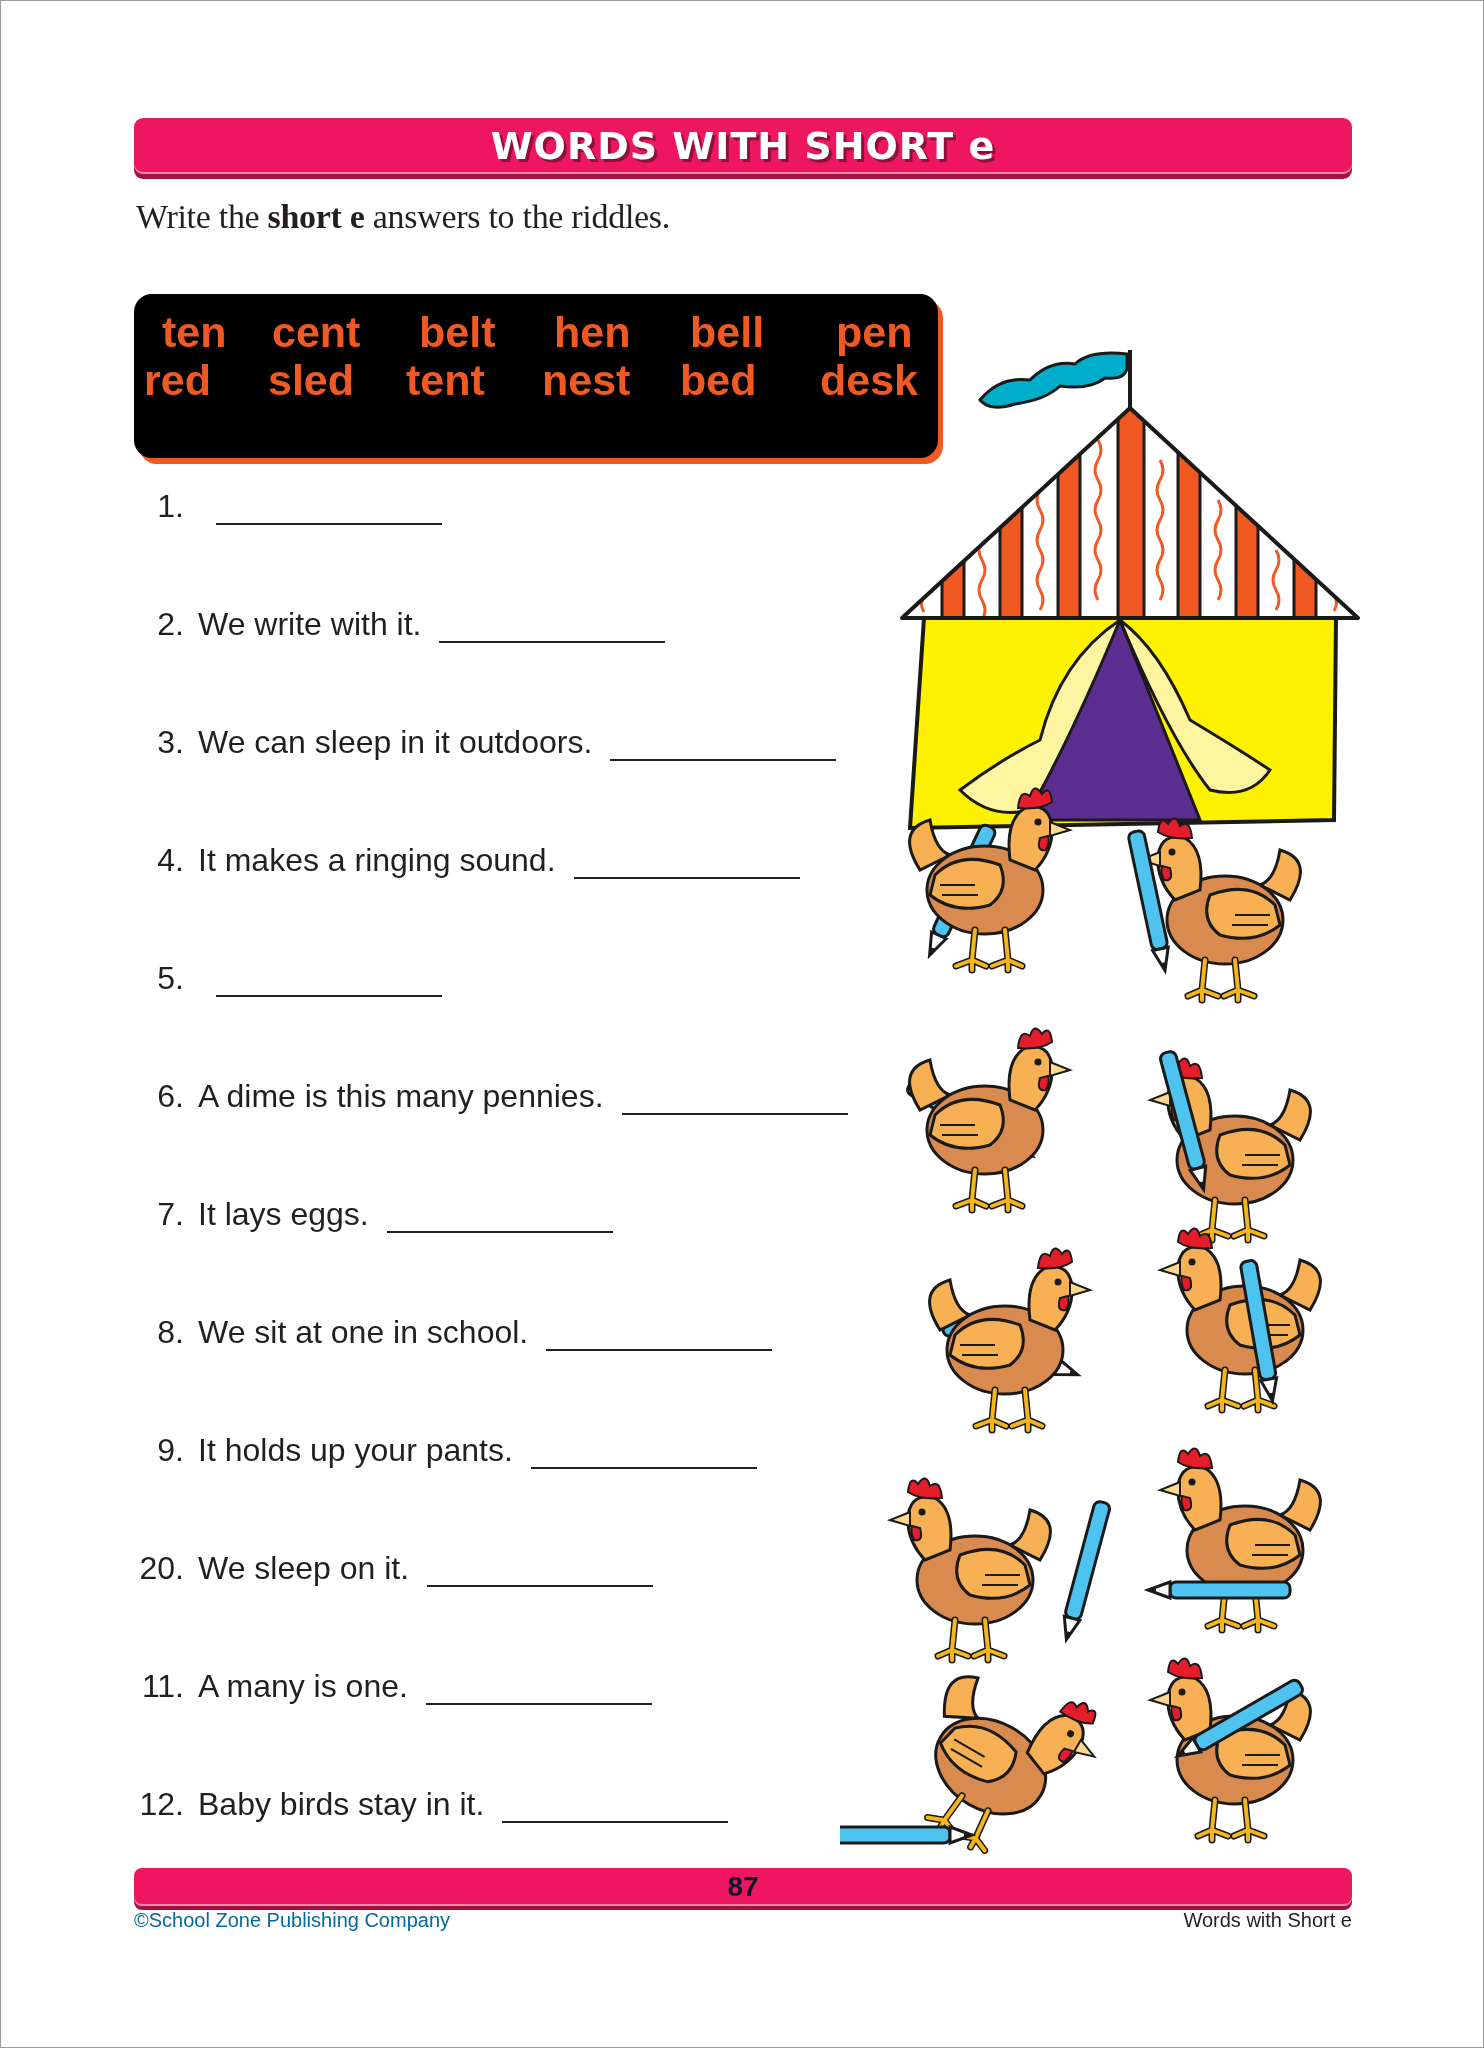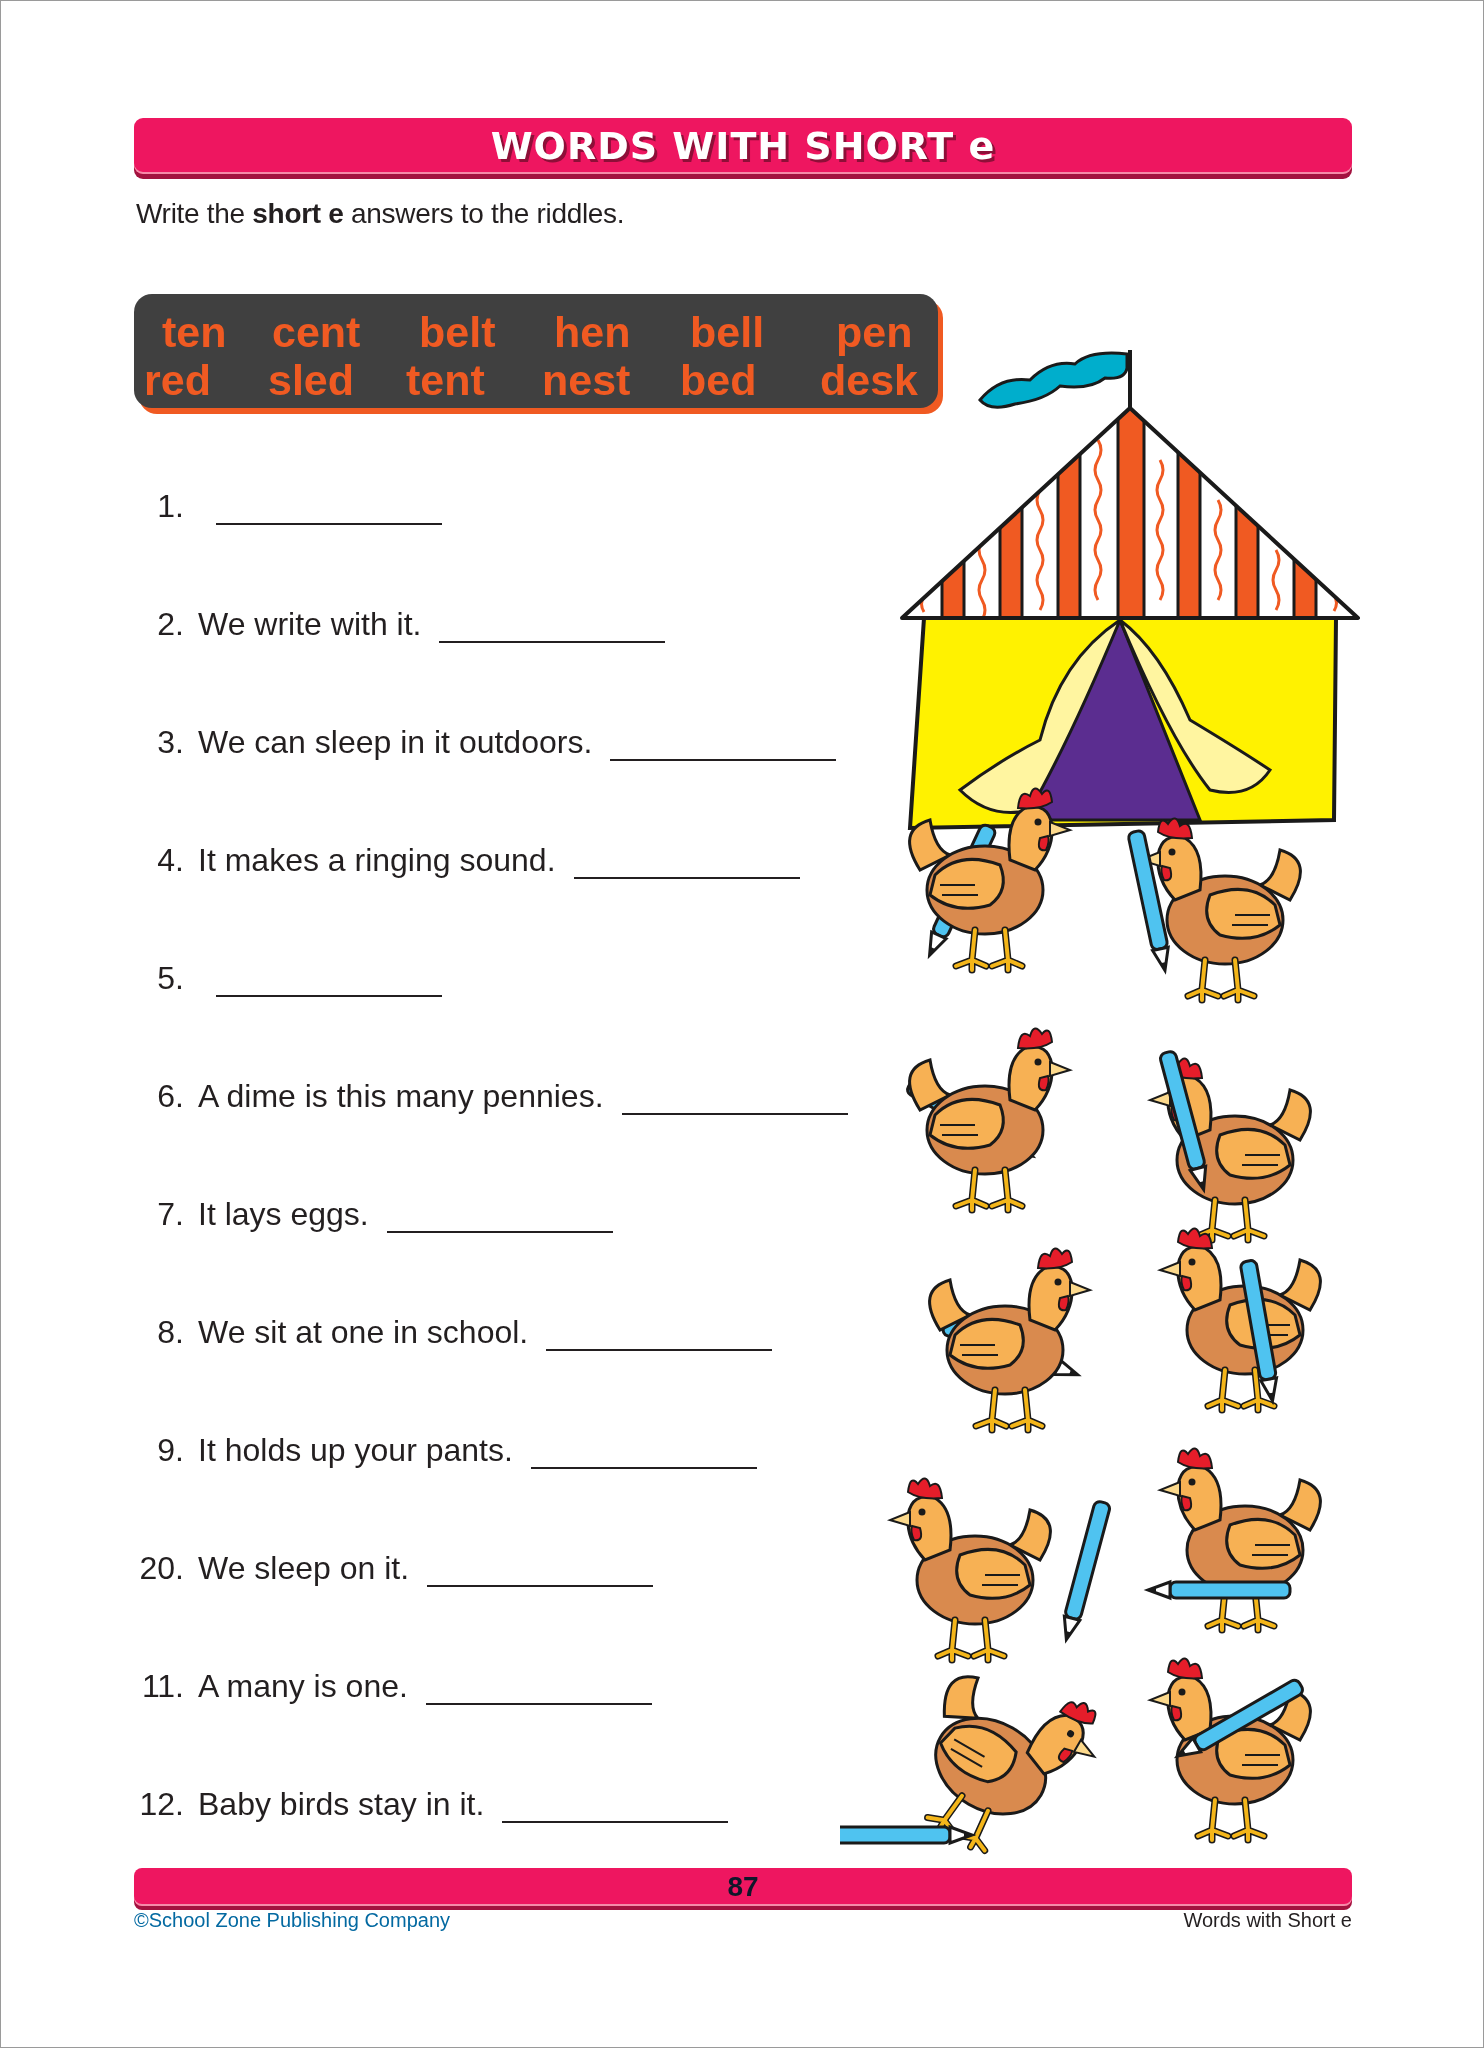--- a/index.html
+++ b/index.html
@@ -17,27 +17,27 @@
     background: #EE1660; border-radius: 9px;
     box-shadow: 0 5px 0 #A3123F, 0 -2px 0 #F58AA8 inset;
     display: flex; align-items: center; justify-content: center;
   }
   .title-text {
     color: #ffffff; font-family: "DejaVu Sans", sans-serif; font-weight: bold;
     font-size: 38px; letter-spacing: 1px;
     text-shadow: 3px 3px 0 #8E0F38;
   }
   .instructions {
-    position: absolute; left: 136px; top: 198px; font-size: 28px;
-    font-family: Liberation Sans, sans-serif; color: #231f20; letter-spacing: -0.3px;
+    position: absolute; left: 136px; top: 198px; font-size: 34px;
+    font-family: Liberation Serif, serif; color: #231f20; letter-spacing: -0.3px;
   }
   .instructions b { font-weight: bold; }
   .word-box {
-    position: absolute; left: 134px; top: 294px; width: 804px; height: 114px;
-    background: #404040; border-radius: 18px;
+    position: absolute; left: 134px; top: 294px; width: 804px; height: 164px;
+    background: #000000; border-radius: 18px;
     box-shadow: 5px 6px 0 #F05A22;
   }
   .word-row {
     position: absolute; left: 0; width: 100%; display: flex;
   }
   .word-row.r1 { top: 14px; }
   .word-row.r2 { top: 62px; }
   .word {
     position: absolute; color: #F05A22; font-weight: bold;
     font-family: "Liberation Sans", sans-serif; font-size: 43px; line-height: 48px;

